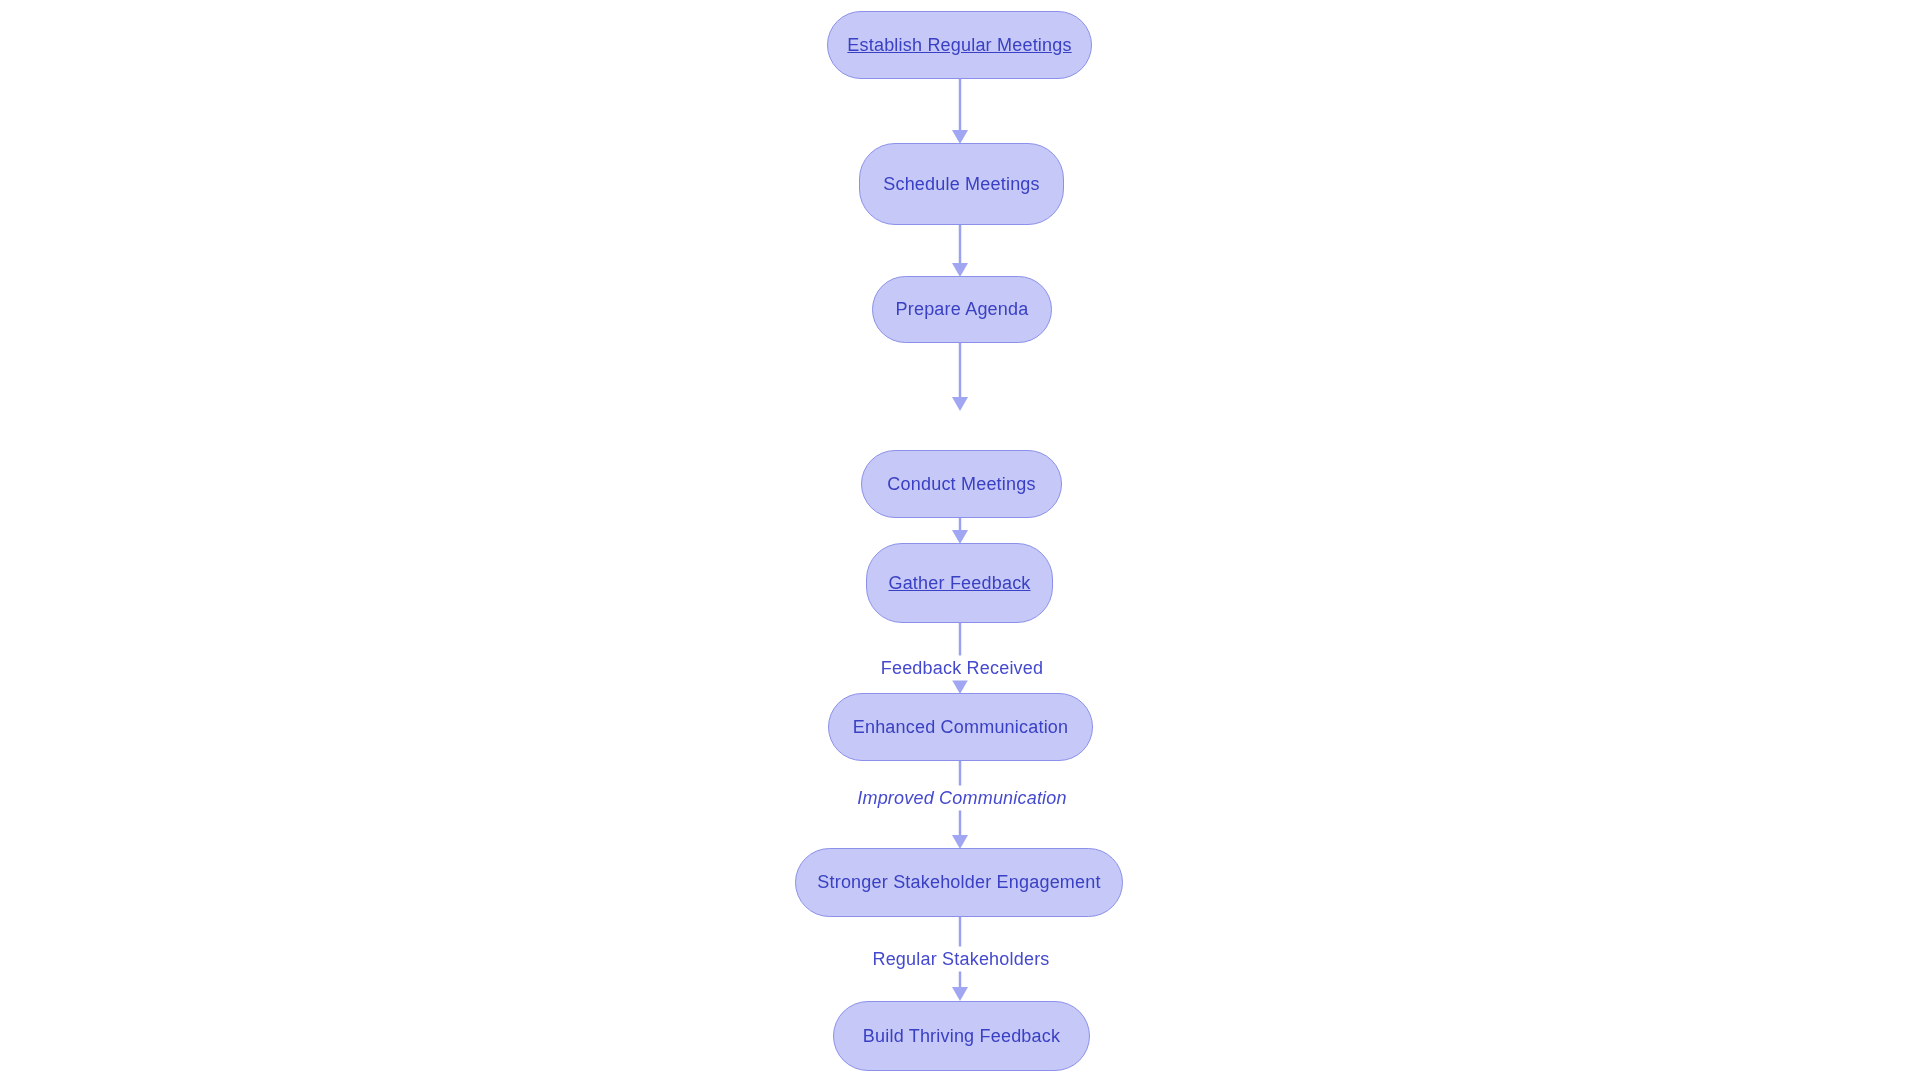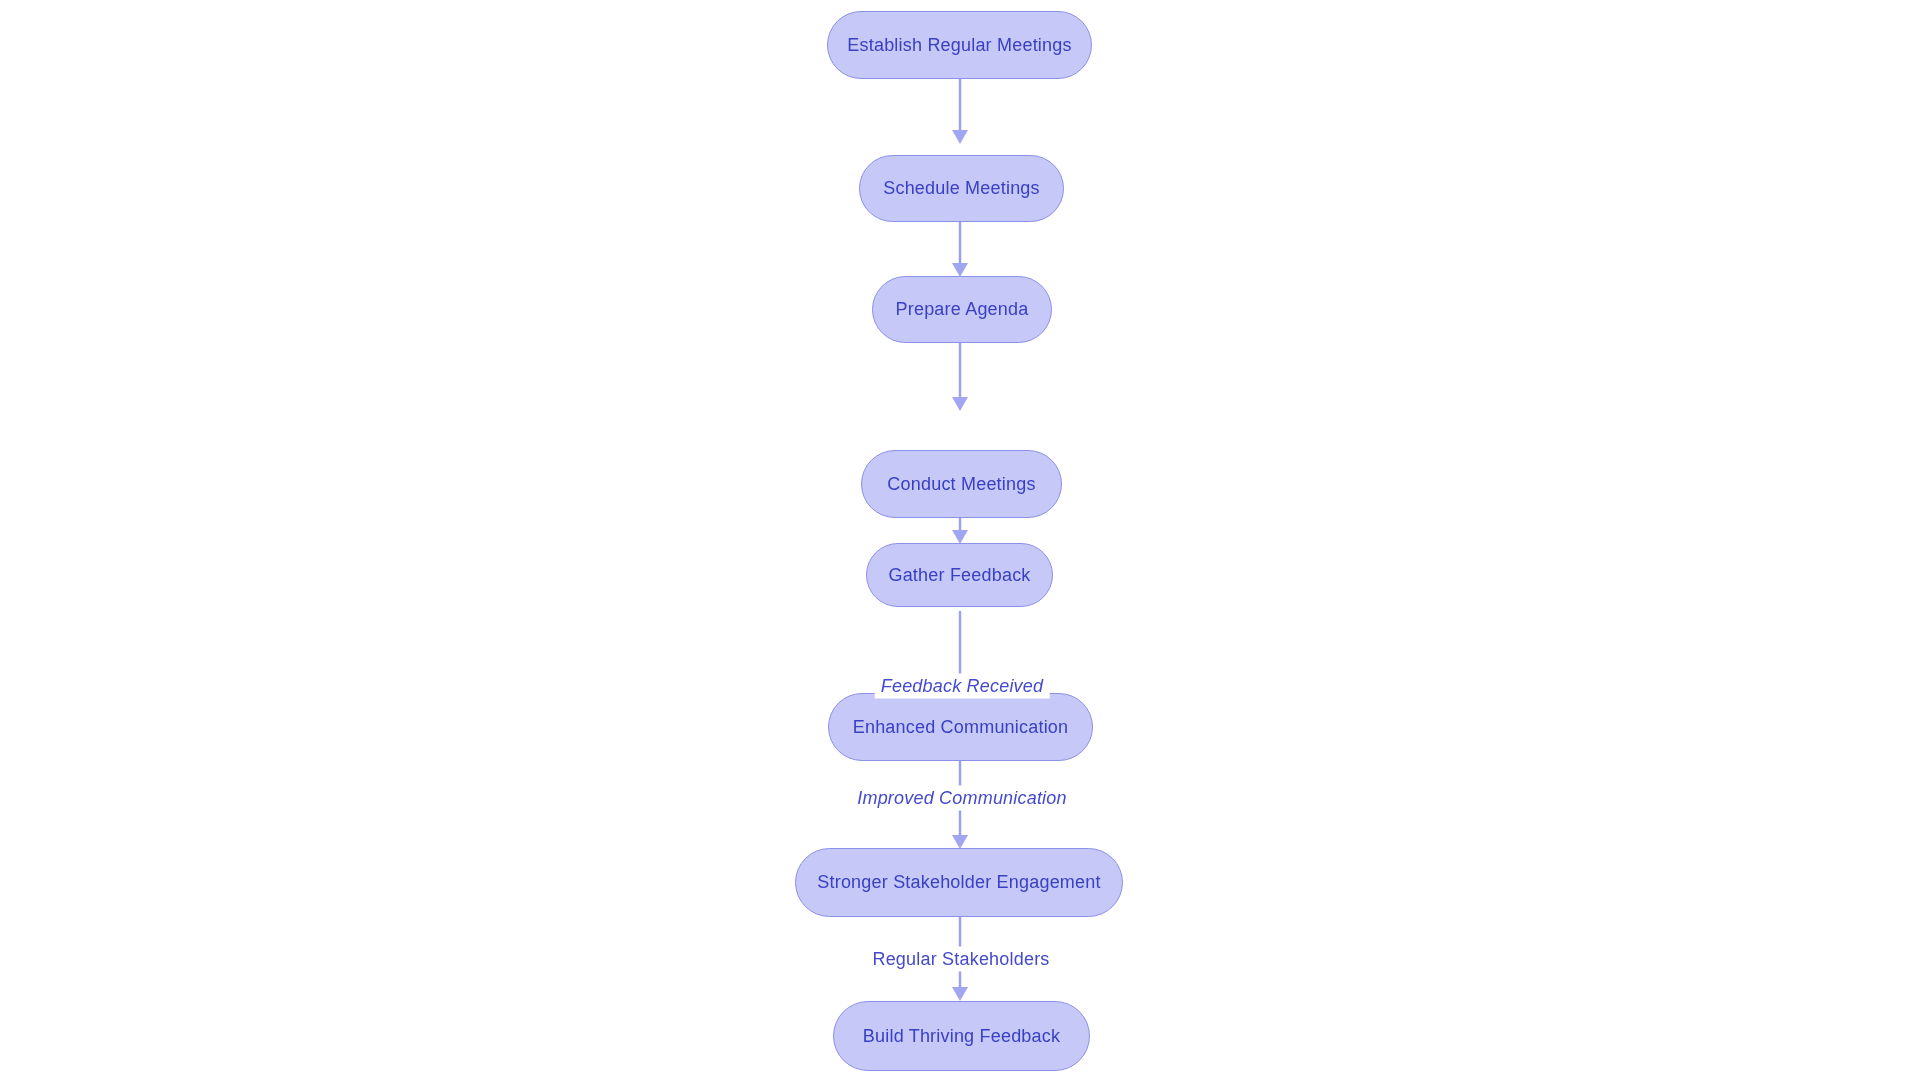--- a/index.html
+++ b/index.html
@@ -93,35 +93,35 @@
       <line x1="960" y1="761" x2="960" y2="836"></line>
       <polygon points="952,835 968,835 960,849"></polygon>
     </g>
 
     <g>
       <line x1="960" y1="917" x2="960" y2="988"></line>
       <polygon points="952,987 968,987 960,1001"></polygon>
     </g>
   </svg>
 
-  <div class="flow-node" style="left:827px; top:11px;  width:265px; height:68px;">Establish Regular Meetings</div>
+  <div class="flow-node" style="left:827px; top:11px;  width:265px; height:68px;text-decoration:underline;">Establish Regular Meetings</div>
 
-  <div class="flow-node" style="left:859px; top:155px; width:205px; height:67px;">Schedule Meetings</div>
+  <div class="flow-node" style="left:859px; top:143px; width:205px; height:82px;">Schedule Meetings</div>
 
   <div class="flow-node" style="left:872px; top:276px; width:180px; height:67px;">Prepare Agenda</div>
 
   <div class="flow-node" style="left:861px; top:410px; width:201px; height:68px;margin-top:40px;">Conduct Meetings</div>
 
-  <div class="flow-node" style="left:866px; top:543px; width:187px; height:64px;">Gather Feedback</div>
+  <div class="flow-node" style="left:866px; top:543px; width:187px; height:80px;text-decoration:underline;">Gather Feedback</div>
 
   <div class="flow-node" style="left:795px; top:848px; width:328px; height:69px;">Stronger Stakeholder Engagement</div>
 
   <div class="flow-node" style="left:828px; top:693px; width:265px; height:68px;">Enhanced Communication</div>
 
   <div class="flow-node" style="left:833px; top:1001px; width:257px; height:70px;">Build Thriving Feedback</div>
 
-  <div class="edge-label" style="left:962px; top:686px;font-style:italic;">Feedback Received</div>
+  <div class="edge-label" style="left:962px; top:668px;">Feedback Received</div>
 
   <div class="edge-label" style="left:962px; top:798px;font-style:italic;">Improved Communication</div>
 
   <div class="edge-label" style="left:961px; top:959px;">Regular Stakeholders</div>
 
 </div>
 
 </body></html>

